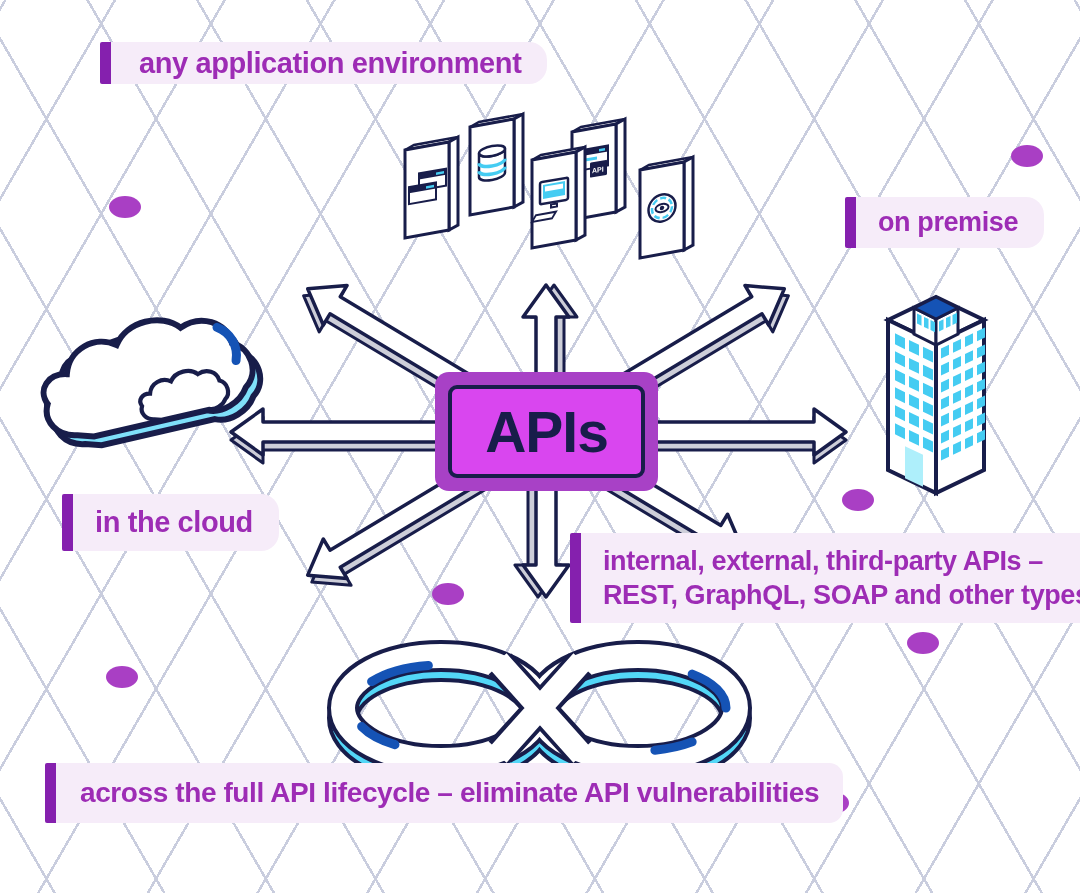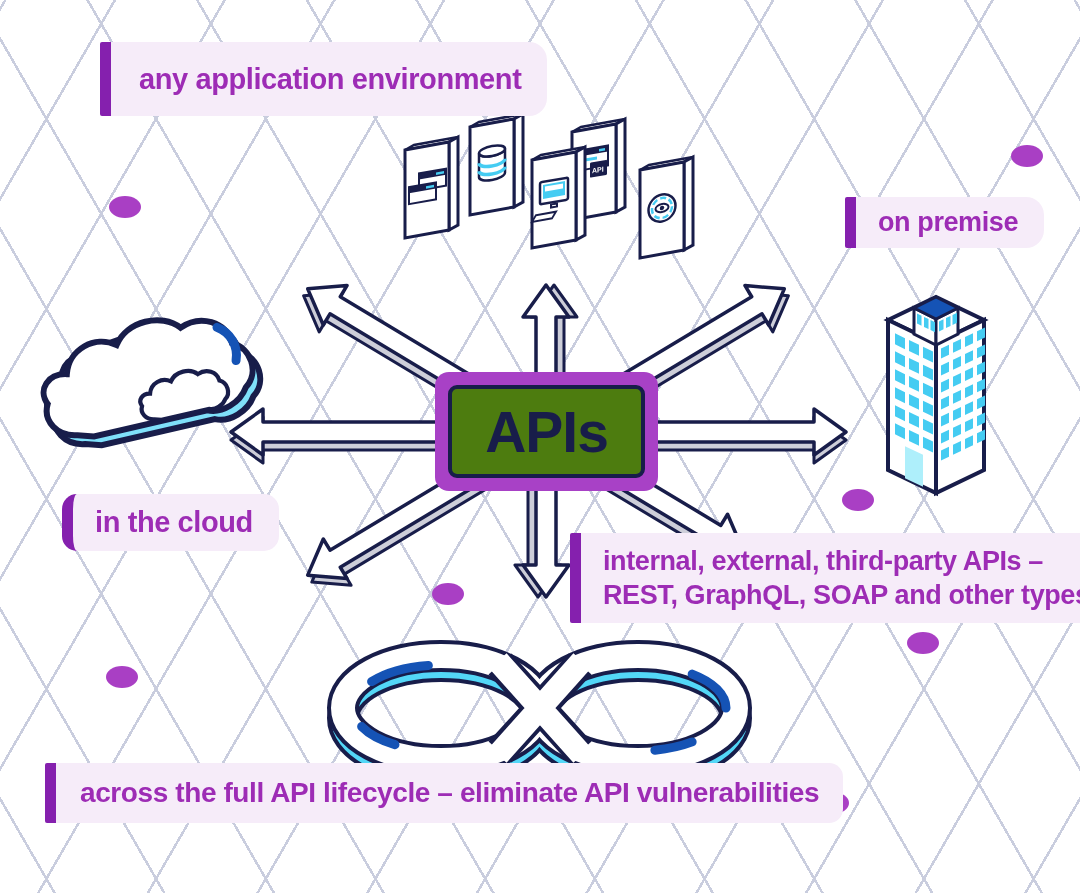--- a/index.html
+++ b/index.html
@@ -29,21 +29,21 @@
     color:#9d2cb5;font-weight:bold;letter-spacing:-0.4px;
   }
   .callout div{white-space:nowrap;}
 
   
   .hub{
     position:absolute;left:435px;top:372px;width:223px;height:119px;
     background:#a841c6;border-radius:14px;box-sizing:border-box;padding:13px;
   }
   .hub-inner{
-    width:100%;height:100%;box-sizing:border-box;background:#4d7c0f;
+    width:100%;height:100%;box-sizing:border-box;background:#d946ef;
     border:4px solid #181d4a;border-radius:9px;
     display:flex;align-items:center;justify-content:center;
     color:#181d4a;font-weight:bold;font-size:57px;letter-spacing:-1px;
   }
 
   
   .arrow-depth{fill:#cdced9;stroke:#181d4a;stroke-width:3;stroke-linejoin:round;}
   .arrow-top{fill:#ffffff;stroke:#181d4a;stroke-width:3.5;stroke-linejoin:round;}
   .navy-line{stroke:#181d4a;fill:#ffffff;}
   .dot{fill:#a93fc4;}
@@ -274,27 +274,27 @@
       <ellipse cx="103" cy="60" rx="88" ry="43" fill="none" stroke="#1553b5" stroke-width="9" stroke-linecap="round" pathLength="100" stroke-dasharray="9 91" stroke-dashoffset="-36"></ellipse>
       <ellipse cx="300" cy="60" rx="88" ry="43" fill="none" stroke="#1553b5" stroke-width="9" stroke-linecap="round" pathLength="100" stroke-dasharray="12 88" stroke-dashoffset="-88"></ellipse>
       <ellipse cx="300" cy="60" rx="88" ry="43" fill="none" stroke="#1553b5" stroke-width="9" stroke-linecap="round" pathLength="100" stroke-dasharray="9 91" stroke-dashoffset="-12"></ellipse>
     </g>
   </svg>
 
   <div class="hub">
     <div class="hub-inner">APIs</div>
   </div>
 
-  <div class="tag" style="left:100px;top:42px;height:74px;font-size:29px;padding-left:28px;">
+  <div class="tag" style="left:100px;top:42px;height:42px;font-size:29px;padding-left:28px;">
     <span>any application environment</span>
   </div>
   <div class="tag" style="left:845px;top:197px;height:51px;font-size:27px;">
     <span>on premise</span>
   </div>
-  <div class="tag" style="left:62px;top:494px;height:57px;font-size:29px;border-radius:15px;">
+  <div class="tag" style="left:62px;top:494px;height:57px;font-size:29px;">
     <span>in the cloud</span>
   </div>
 
   <div class="callout" style="left:570px;top:533px;padding:11px 22px;font-size:27px;line-height:34px;">
     <div>internal, external, third-party APIs –</div>
     <div>REST, GraphQL, SOAP and other types</div>
   </div>
   <div class="callout" style="left:45px;top:763px;padding:12px 24px;font-size:28px;line-height:36px;">
     <div>across the full API lifecycle – eliminate API vulnerabilities</div>
   </div>

